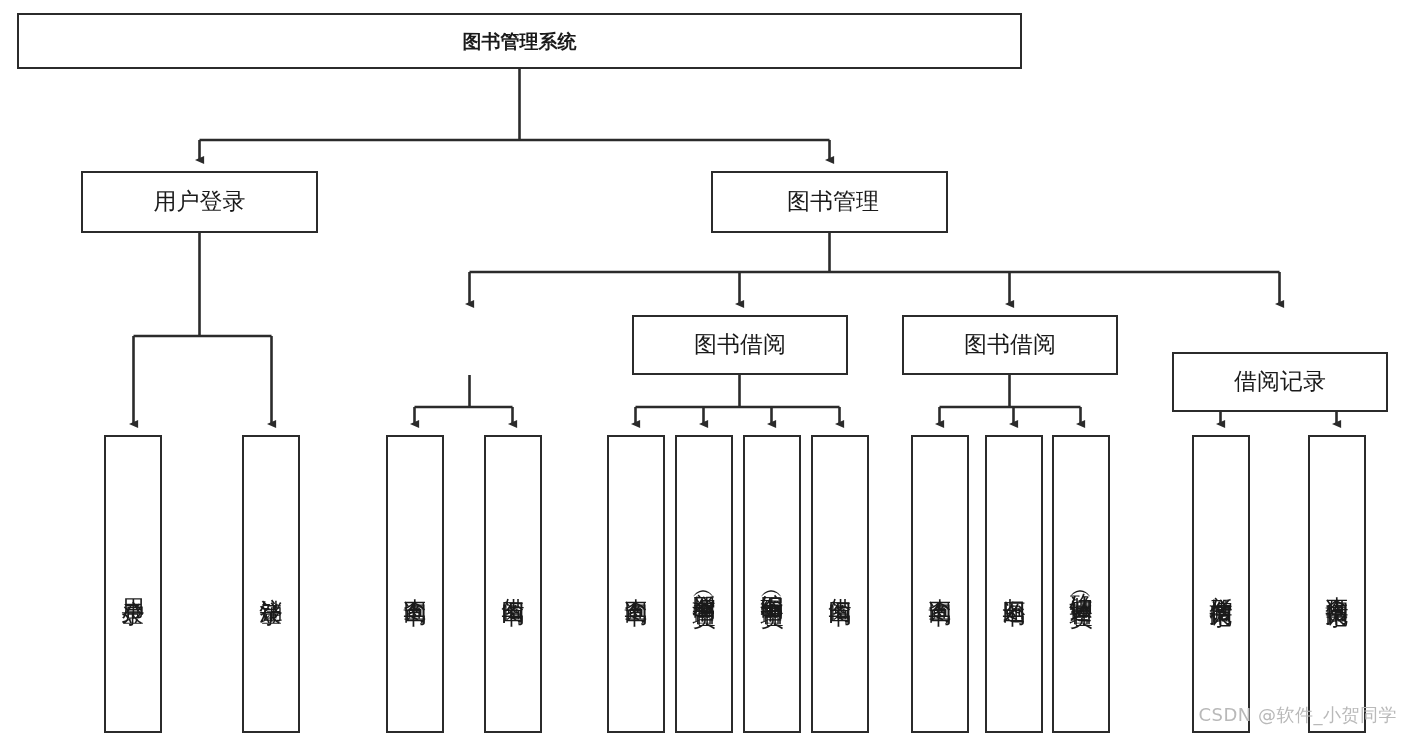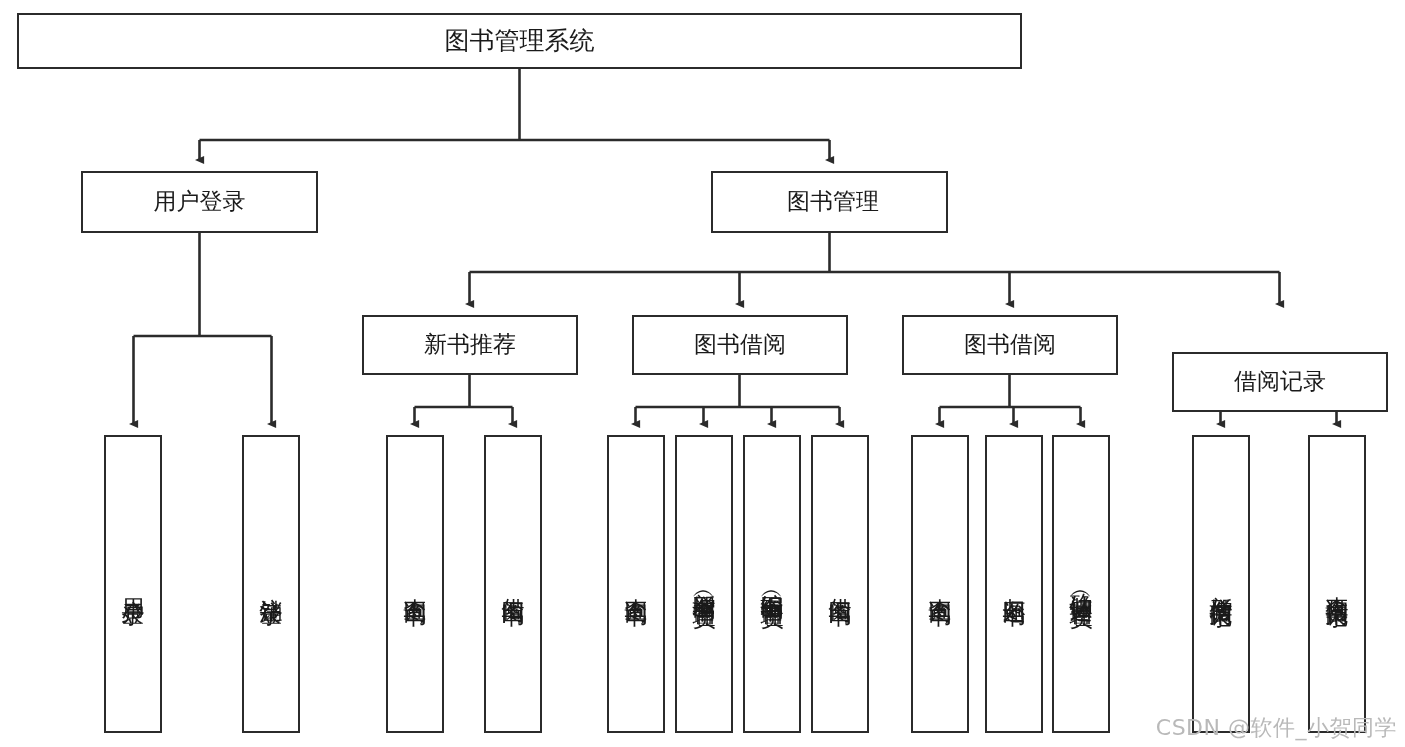--- a/index.html
+++ b/index.html
@@ -39,39 +39,40 @@
   .node .label {
     color: #1a1a1a;
     line-height: 1.18;
     white-space: nowrap;
     text-align: center;
   }
   .node.horizontal .label {
     font-size: 23px;
   }
   .node.root .label {
-    font-size: 25px;
+    font-size: 19px;
+    font-weight: bold;
   }
   .node.vertical {
     align-items: center;
     justify-content: center;
   }
   .node.vertical .label {
     writing-mode: vertical-rl;
     text-orientation: upright;
     font-size: 23px;
     letter-spacing: 2px;
     line-height: 1;
     white-space: nowrap;
   }
   #watermark {
     position: absolute;
     right: 8px;
-    bottom: 4px;
-    font-size: 22px;
+    bottom: 20px;
+    font-size: 18px;
     color: #b9b9b9;
     font-family: "DejaVu Sans", "Liberation Sans", sans-serif;
     letter-spacing: 0.5px;
     pointer-events: none;
     white-space: nowrap;
   }
 </style>
 </head>
 <body>
 
@@ -132,23 +133,20 @@
     <span class="label">图书管理系统</span>
   </div>
 
   <div class="node horizontal" style="left: 81px; top: 171px; width: 237px; height: 62px;">
     <span class="label">用户登录</span>
   </div>
   <div class="node horizontal" style="left: 711px; top: 171px; width: 237px; height: 62px; padding-left: 7px;">
     <span class="label">图书管理</span>
   </div>
 
-  <div class="node horizontal" style="left: 362px; top: 315px; width: 216px; height: 60px;">
-    <span class="label">新书推荐</span>
-  </div>
   <div class="node horizontal" style="left: 632px; top: 315px; width: 216px; height: 60px;">
     <span class="label">图书借阅</span>
   </div>
   <div class="node horizontal" style="left: 902px; top: 315px; width: 216px; height: 60px;">
     <span class="label">图书借阅</span>
   </div>
   <div class="node horizontal" style="left: 1172px; top: 315px; width: 216px; height: 60px; margin-top: 37px;">
     <span class="label">借阅记录</span>
   </div>
 

